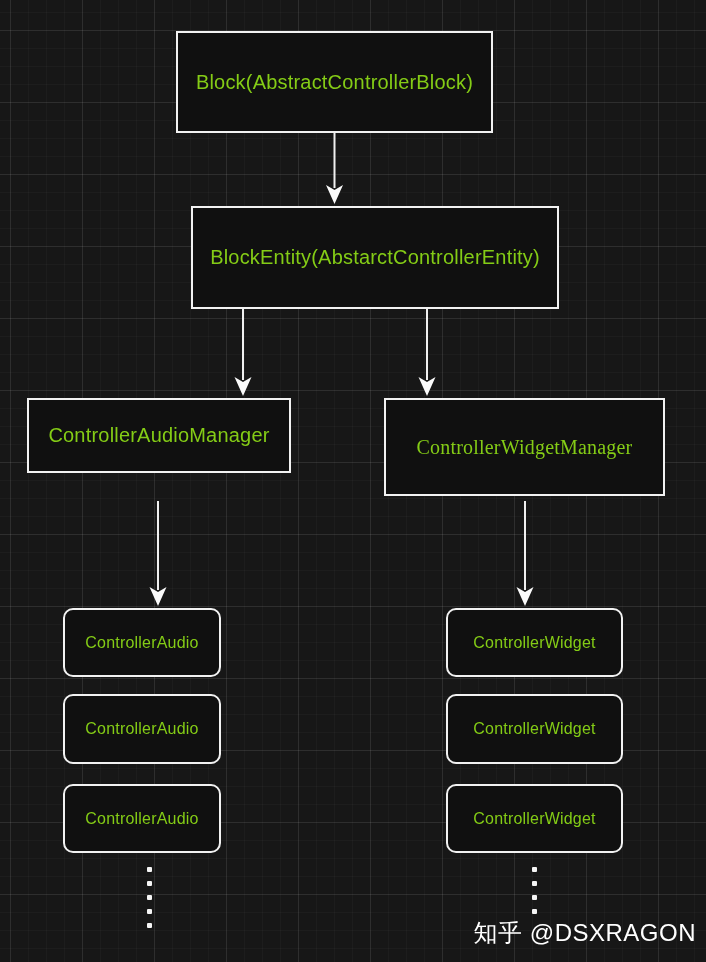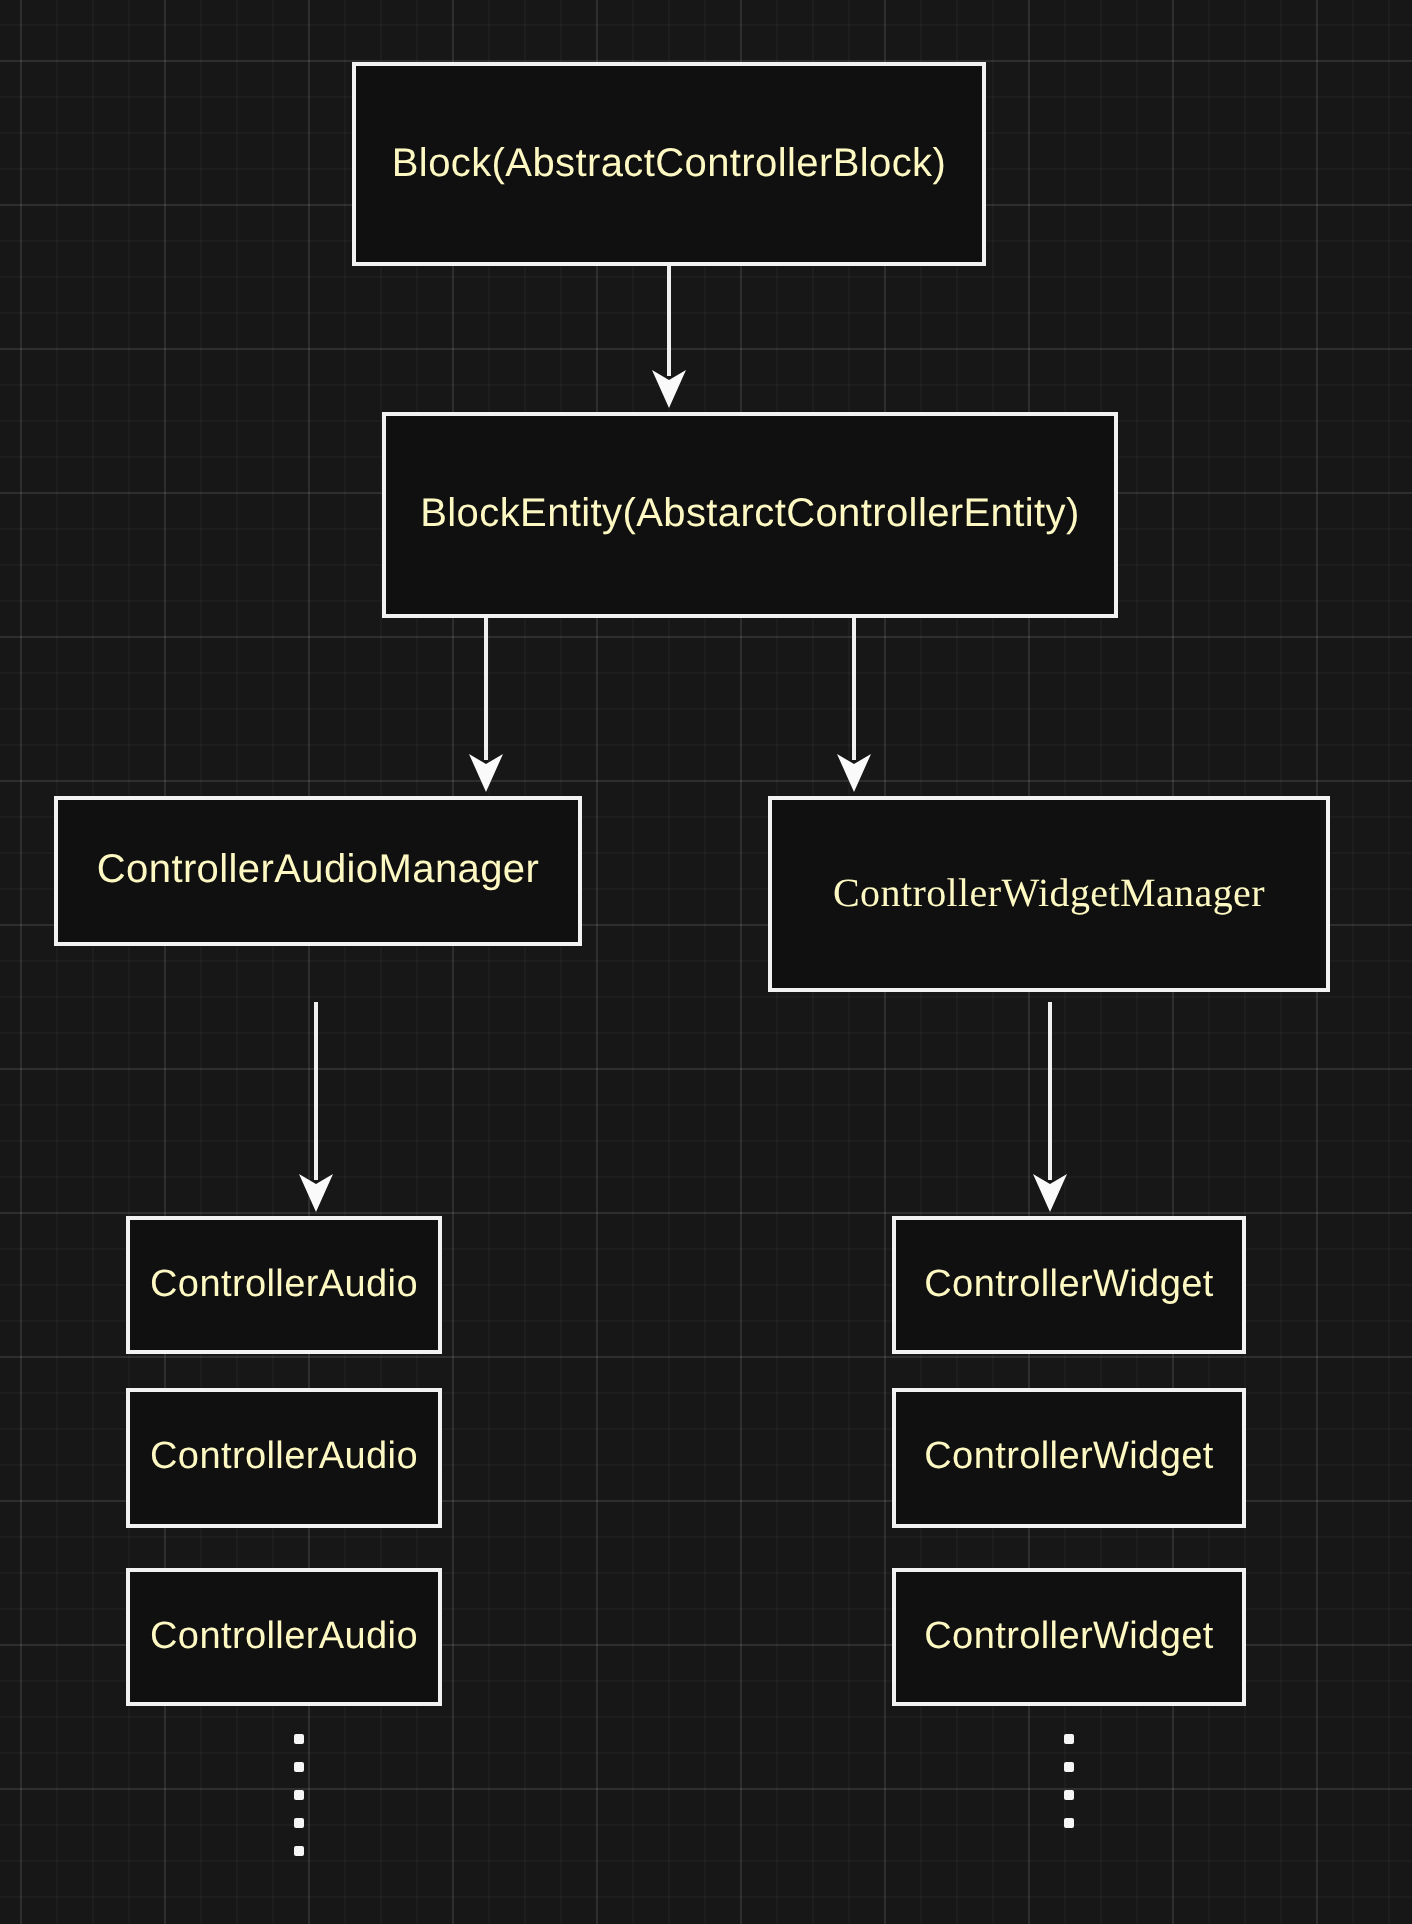--- a/index.html
+++ b/index.html
@@ -15,28 +15,28 @@
       linear-gradient(90deg, rgba(255,255,255,0.028) 1px, transparent 1px);
     background-size:72px 72px, 72px 72px, 18px 18px, 18px 18px;
     background-position:10px 30px, 10px 30px, 10px 30px, 10px 30px;
     font-family:"Liberation Sans","DejaVu Sans",sans-serif;
   }
   .node{
     position:absolute;
     box-sizing:border-box;
     background:#101010;
     border:2px solid #f2f2f2;
-    color:#fef9c3;
+    color:#84cc16;
     display:flex;align-items:center;justify-content:center;
     text-align:center;
     font-size:20px;
     letter-spacing:0.2px;
     white-space:nowrap;
   }
-  .node.small{font-size:19px;}
+  .node.small{font-size:16px;border-radius:10px;}
   #edges{position:absolute;left:0;top:0;pointer-events:none;}
   .dot{
     position:absolute;
     width:5px;height:5px;
     background:#f5f5f5;
     border-radius:1px;
   }
   #watermark{
     position:absolute;
     right:10px;top:917px;
@@ -109,14 +109,15 @@
     <span class="dot" style="left:147px;top:923px;"></span>
   </div>
 
   <div>
     <span class="dot" style="left:532px;top:867px;"></span>
     <span class="dot" style="left:532px;top:881px;"></span>
     <span class="dot" style="left:532px;top:895px;"></span>
     <span class="dot" style="left:532px;top:909px;"></span>
   </div>
 
+  <div id="watermark">知乎 @DSXRAGON</div>
 
 </div>
 
 </body></html>

